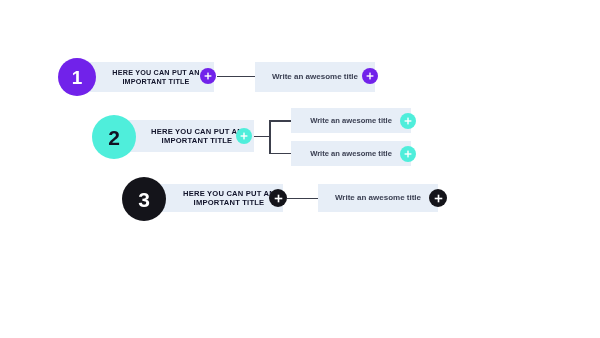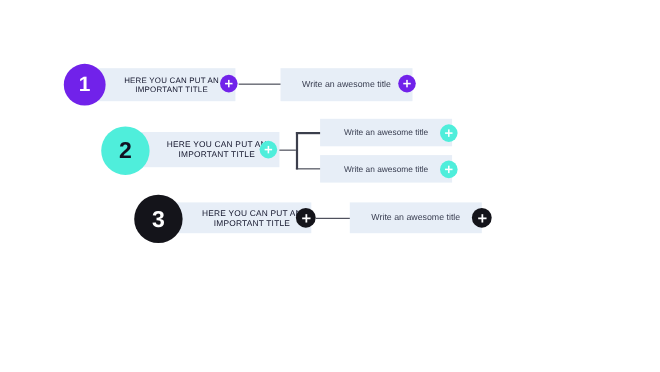--- a/index.html
+++ b/index.html
@@ -62,27 +62,27 @@
     background: #e7eef7;
     display: flex;
     align-items: center;
     justify-content: center;
     text-align: center;
     box-sizing: border-box;
     z-index: 1;
   }
   .panel-title {
     color: #12142b;
-    font-weight: normal;
+    font-weight: bold;
     letter-spacing: 0.2px;
     line-height: 1.25;
   }
   .panel-sub {
     color: #3a3f52;
-    font-weight: normal;
+    font-weight: bold;
     line-height: 1.2;
   }
 
   
   .panel-r1-left  { left: 84px;  top: 62px;  width: 130px; height: 30px; padding-left: 14px; }
   .panel-r1-left .panel-title { font-size: 7.2px; }
   .panel-r1-right { left: 255px; top: 62px;  width: 120px; height: 30px; }
   .panel-r1-right .panel-sub { font-size: 8px; }
 
   

